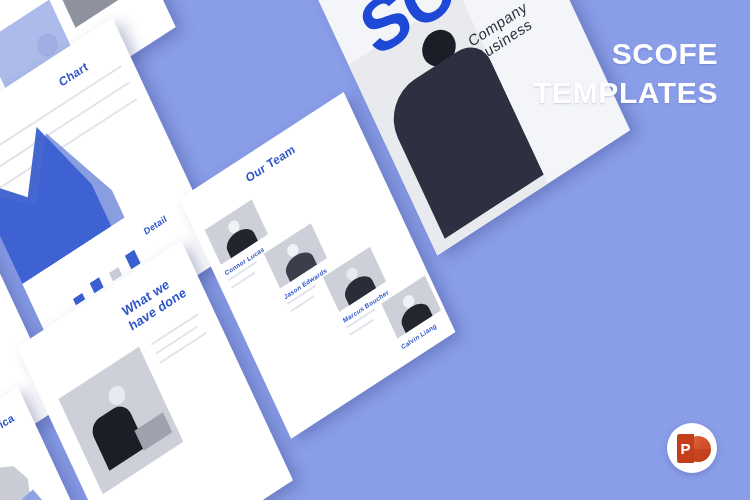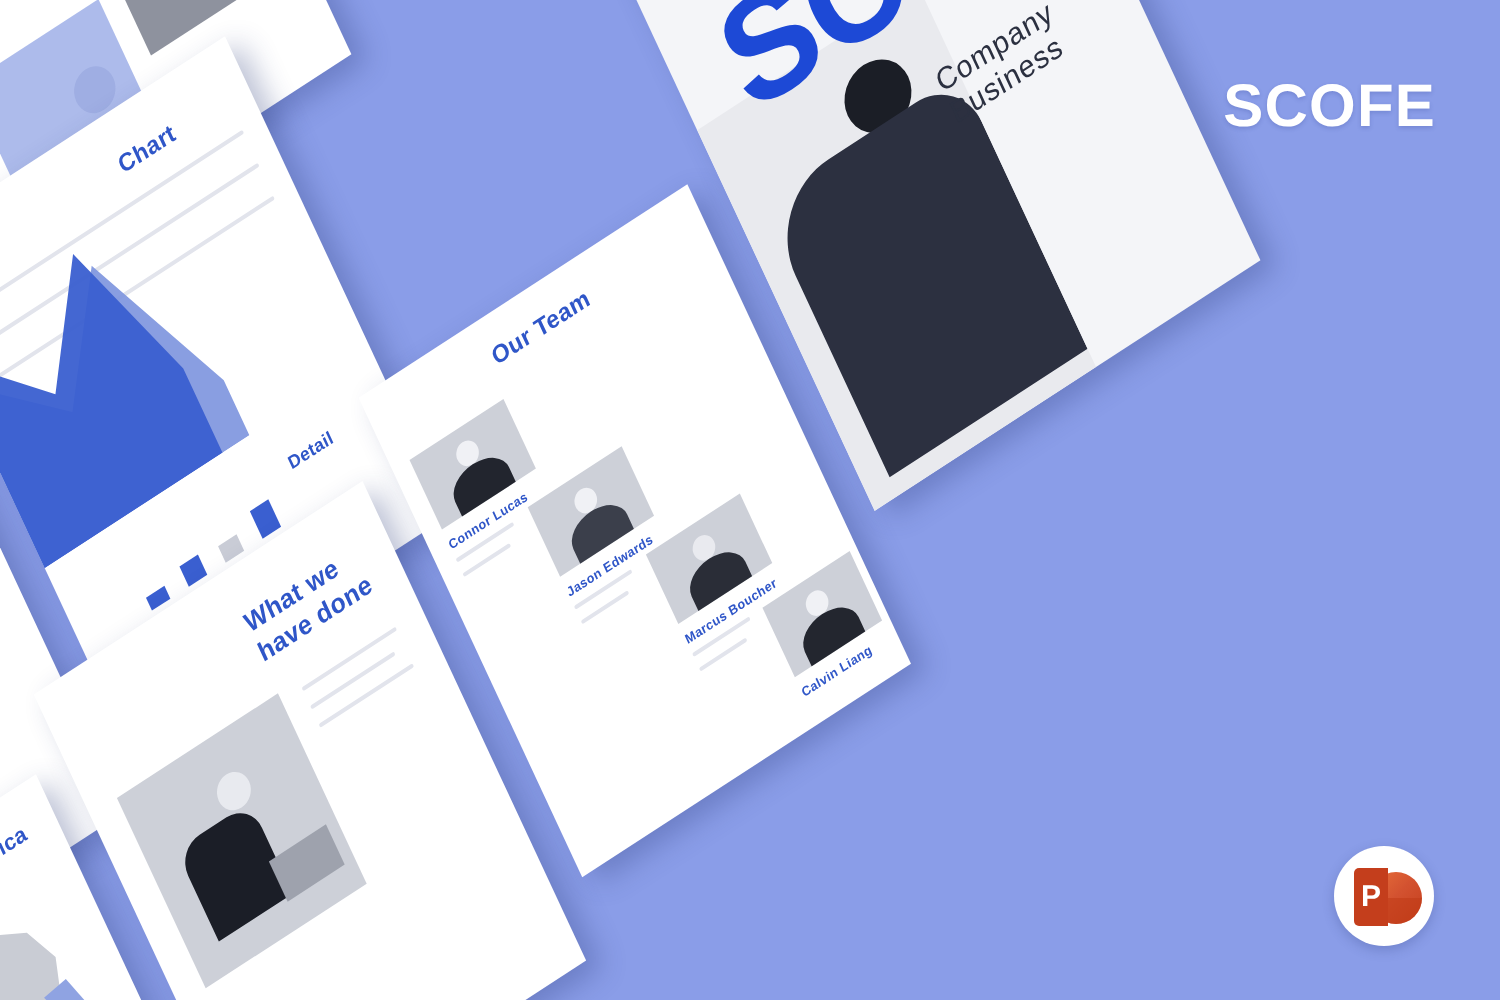--- a/index.html
+++ b/index.html
@@ -204,20 +204,21 @@
       </div>
       <div style="position:absolute;left:28px;top:60px;color:#1d49d6;font-weight:700;font-size:72px;letter-spacing:-1px;line-height:1;">SCOFE</div>
       <div style="position:absolute;left:120px;top:150px;color:#2b3040;font-weight:400;font-size:15px;letter-spacing:.5px;">Company Business</div>
 
     </div>
 
   </div>
 
   <div id="headline">
     <span class="ln">SCOFE</span>
+    <span class="ln">TEMPLATES</span>
   </div>
 
   <div id="ppt-badge">
     <div id="ppt-glyph">
       <div class="ppt-cir"></div>
       <div class="ppt-cir2"></div>
       <div class="ppt-mask"></div>
       <div class="ppt-p">P</div>
     </div>
   </div>

